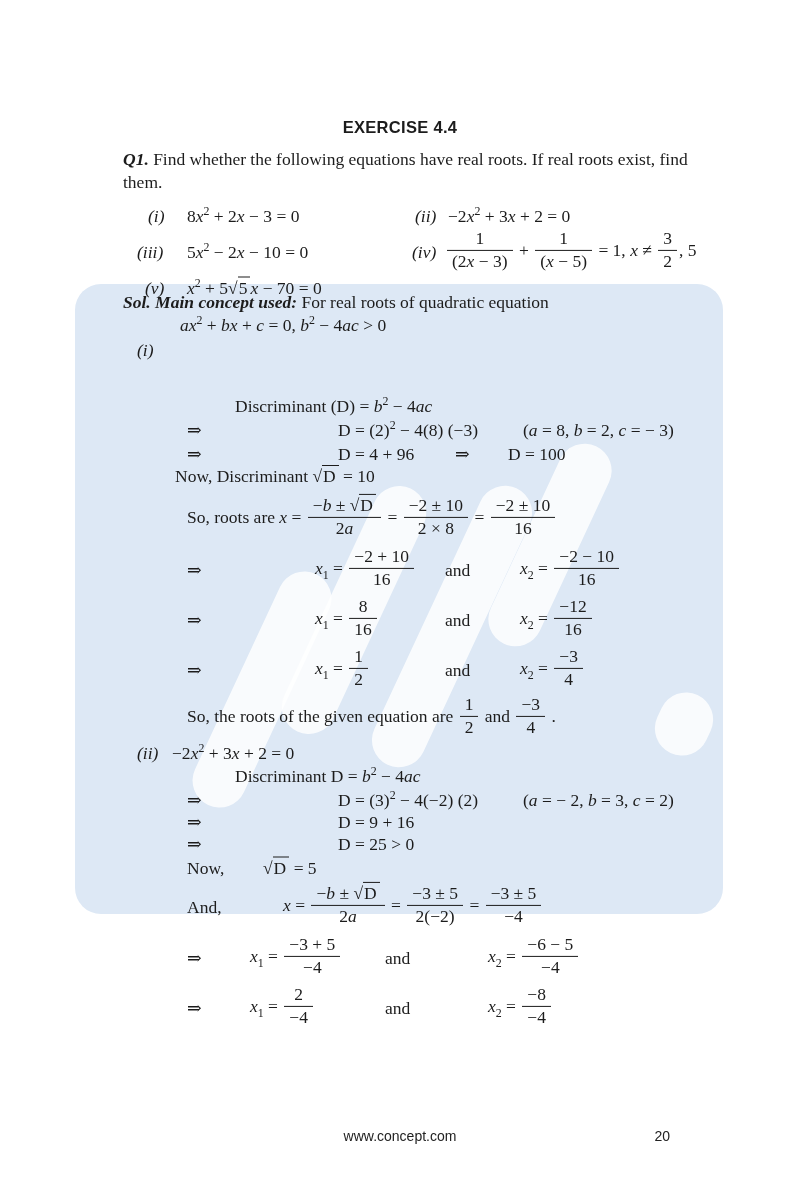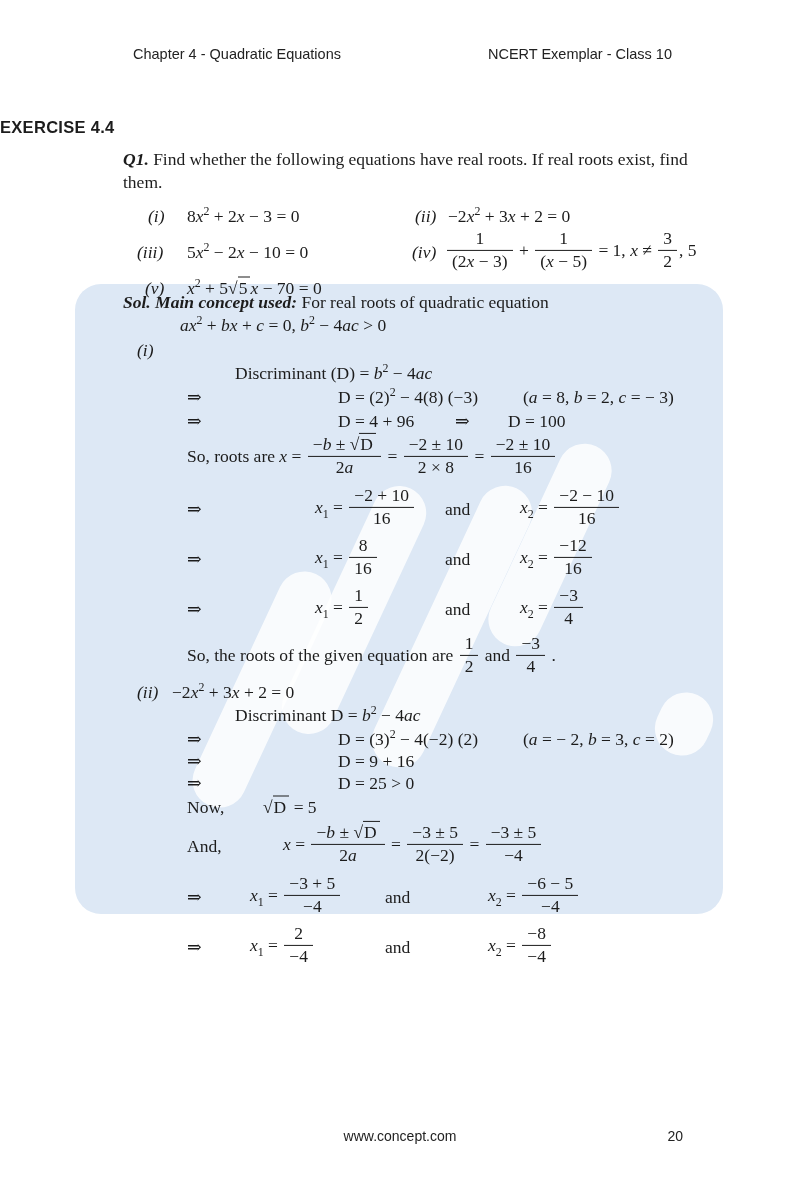--- a/index.html
+++ b/index.html
@@ -7,28 +7,28 @@
   .page {
     position:relative; width:800px; height:1194px; background:#fff;
     font-family:"Liberation Serif","DejaVu Serif",serif;
     color:#1c1c1c; overflow:hidden;
   }
   
   .hdr { position:absolute; top:46px; left:133px; right:128px;
          display:flex; justify-content:space-between;
          font-family:"Liberation Sans","DejaVu Sans",sans-serif;
          font-size:14.5px; color:#222; }
-  .title { position:absolute; top:118px; left:0; width:100%; text-align:left;
+  .title { position:absolute; top:118px; left:0; width:100%; text-align:center;
            font-family:"Liberation Sans","DejaVu Sans",sans-serif;
            font-weight:bold; font-size:16.5px; letter-spacing:.3px; }
   .ftr { position:absolute; top:1128px; left:0; width:100%;
          font-family:"Liberation Sans","DejaVu Sans",sans-serif;
          font-size:14px; color:#222; }
   .ftr .url { position:absolute; left:50%; transform:translateX(-50%); }
-  .ftr .pg  { position:absolute; right:117px;text-align:center; }
+  .ftr .pg  { position:absolute; right:130px;text-align:center; }
 
   
   .bluebox { position:absolute; left:75px; top:284px; width:648px; height:630px;
              background:var(--hl,#dde8f5); border-radius:26px; overflow:hidden; z-index:0; }
   .stripe { position:absolute; width:54px; border-radius:27px;
             background:rgba(255,255,255,.82); transform:rotate(25deg); }
   .s1 { left:160px; top:278px; height:255px; }
   .s2 { left:252px; top:192px; height:268px; }
   .s3 { left:350px; top:190px; height:305px; }
   .s4 { left:448px; top:152px; height:218px; }
@@ -64,24 +64,20 @@
   .frac .num { display:block; padding:0 5px 1px; border-bottom:1.4px solid #1c1c1c; line-height:1.12; }
   .frac .den { display:block; padding:1px 5px 0; line-height:1.12; }
   .sqrt { white-space:nowrap; }
   .sqrt .radicand { border-top:1.4px solid #1c1c1c; padding:0 3px 0 1px; }
 </style>
 </head>
 <body>
 
 <div class="page">
 
-  <div class="hdr">
-    <span>Chapter 4 - Quadratic Equations</span>
-    <span>NCERT Exemplar - Class 10</span>
-  </div>
 
   <div class="title">EXERCISE 4.4</div>
 
   <div class="bluebox">
     <div class="stripe s1"></div>
     <div class="stripe s2"></div>
     <div class="stripe s3"></div>
     <div class="stripe s4"></div>
     <div class="stripe s5"></div>
   </div>
@@ -115,34 +111,37 @@
       <span class="b">Sol.</span>
       <span class="b">Main concept used:</span><span> For real roots of quadratic equation</span>
     </div>
     <div class="ln pl57" style="height:24px;">
       <span><i>a</i><i>x</i><sup>2</sup> + <i>b</i><i>x</i> + <i>c</i> = 0,   <i>b</i><sup>2</sup> − 4<i>a</i><i>c</i> &gt; 0</span>
     </div>
 
     <div class="row h24">
       <span class="it o14">(i)</span>
     </div>
-    <div class="ln pl112" style="height:23px;">
+    <div class="ln pl112" style="height:23px;margin-top:33px;">
       <span>Discriminant (D) = <i>b</i><sup>2</sup> − 4<i>a</i><i>c</i></span>
     </div>
     <div class="row h24">
       <span class="o52">⇒</span>
       <span class="o217">D = (2)<sup>2</sup> − 4(8) (−3)</span>
       <span class="o400">(<i>a</i> = 8, <i>b</i> = 2, <i>c</i> = − 3)</span>
     </div>
     <div class="row h23">
       <span class="o52">⇒</span>
       <span class="o217">D = 4 + 96</span>
       <span class="o332">⇒</span>
       <span class="o385">D = 100</span>
     </div>
+    <div class="ln pl52" style="height:28px;">
+      <span>Now, Discriminant  <span class="sqrt">√<span class="radicand">D</span></span>  = 10</span>
+    </div>
     <div class="row h52">
       <span class="o52"><span>So, roots are </span><span><i>x</i> = <span class="frac"><span class="num">−<i>b</i> ± <span class="sqrt">√<span class="radicand">D</span></span></span><span class="den">2<i>a</i></span></span> = <span class="frac"><span class="num">−2 ± 10</span><span class="den">2 × 8</span></span> = <span class="frac"><span class="num">−2 ± 10</span><span class="den">16</span></span></span></span>
     </div>
     <div class="row h50">
       <span class="o52">⇒</span>
       <span class="o192"><i>x</i><sub>1</sub> = <span class="frac"><span class="num">−2 + 10</span><span class="den">16</span></span></span>
       <span class="o322">and</span>
       <span class="o397"><i>x</i><sub>2</sub> = <span class="frac"><span class="num">−2 − 10</span><span class="den">16</span></span></span>
     </div>
     <div class="row h50">

